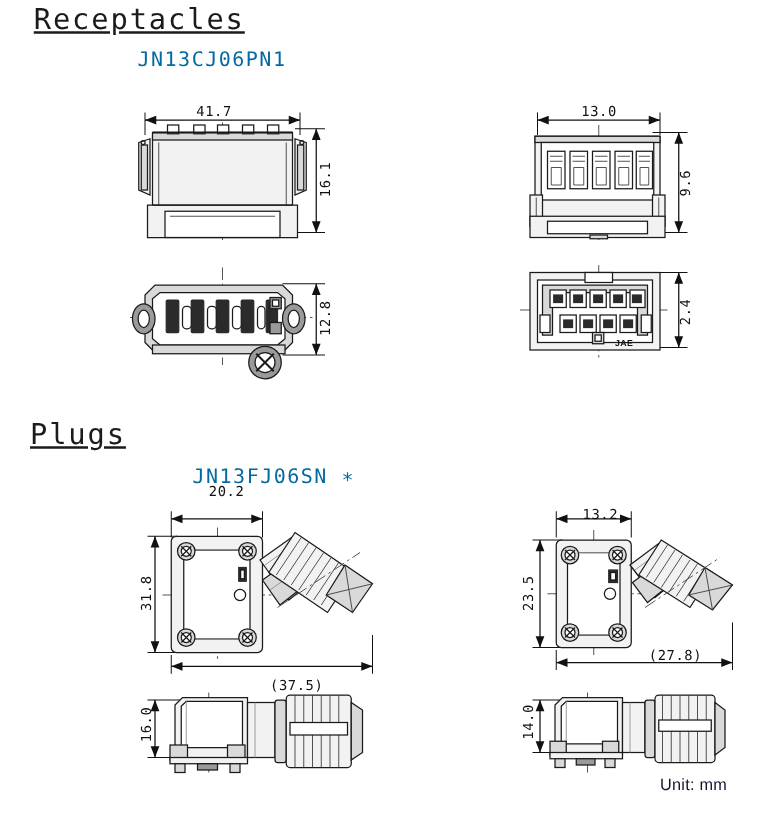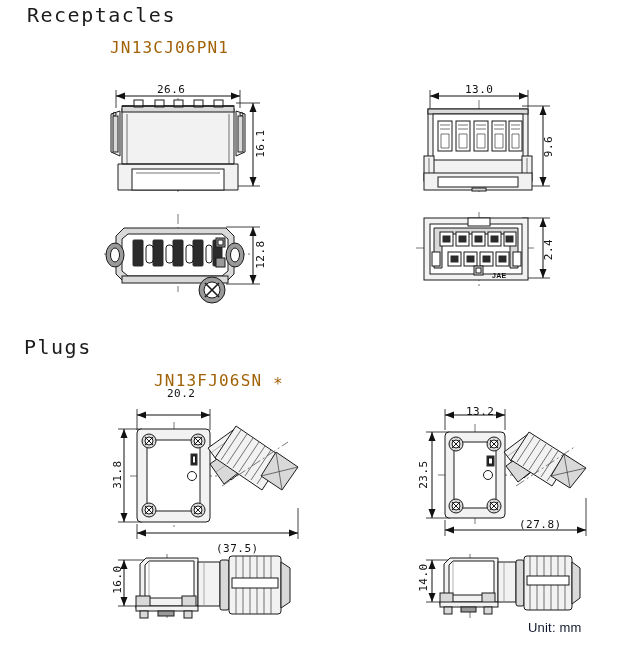--- a/index.html
+++ b/index.html
@@ -10,31 +10,32 @@
     color:#1a1a1a;
     position:relative;
     overflow:hidden;
   }
   .sheet{position:absolute;inset:0;}
 
   
   .section-title{
     position:absolute;
     font-family:"DejaVu Sans Mono", monospace;
-    font-size:20px;
+    font-size:23px;
     letter-spacing:1.5px;
     color:#1b1b1b;
     white-space:nowrap;
+    text-decoration:underline;
   }
   .part-no{
     position:absolute;
     font-family:"DejaVu Sans Mono", monospace;
     font-size:16px;
     letter-spacing:1.2px;
-    color:#a16207;
+    color:#0369a1;
     white-space:nowrap;
   }
   .unit-note{
     position:absolute;
     font-family:"Liberation Sans", sans-serif;
     font-size:13px;
     color:#0f172a;
     letter-spacing:.2px;
     white-space:nowrap;
   }
@@ -129,21 +130,21 @@
 
       <line class="ln-thin" x1="27" y1="36" x2="27" y2="100"></line>
       <line class="ln-thin" x1="129" y1="36" x2="129" y2="100"></line>
 
       <path class="fill-lt" d="M18,86 L18,112 L138,112 L138,86 Z"></path>
       <rect class="fill-w" x="32" y="91" width="92" height="21"></rect>
       <line class="ln" x1="22" y1="86" x2="134" y2="86"></line>
       <line class="ln-thin" x1="36" y1="95" x2="120" y2="95"></line>
     </svg>
   </div>
-  <div class="dim-label" style="left:157px;top:83px;">26.6</div>
+  <div class="dim-label" style="left:157px;top:83px;">41.7</div>
   <div class="dim-label vert" style="left:246px;top:137px;">16.1</div>
 
   <div class="dwg" style="left:100px;top:212px;width:175px;height:92px;">
     <svg width="175" height="92" viewBox="0 0 175 92">
 
       <g>
         <line class="dimline" x1="153" y1="15" x2="153" y2="72"></line>
         <polygon class="arrow" points="153,15 149.5,24 156.5,24"></polygon>
         <polygon class="arrow" points="153,72 149.5,63 156.5,63"></polygon>
         <line class="ext" x1="126" y1="15" x2="160" y2="15"></line>

